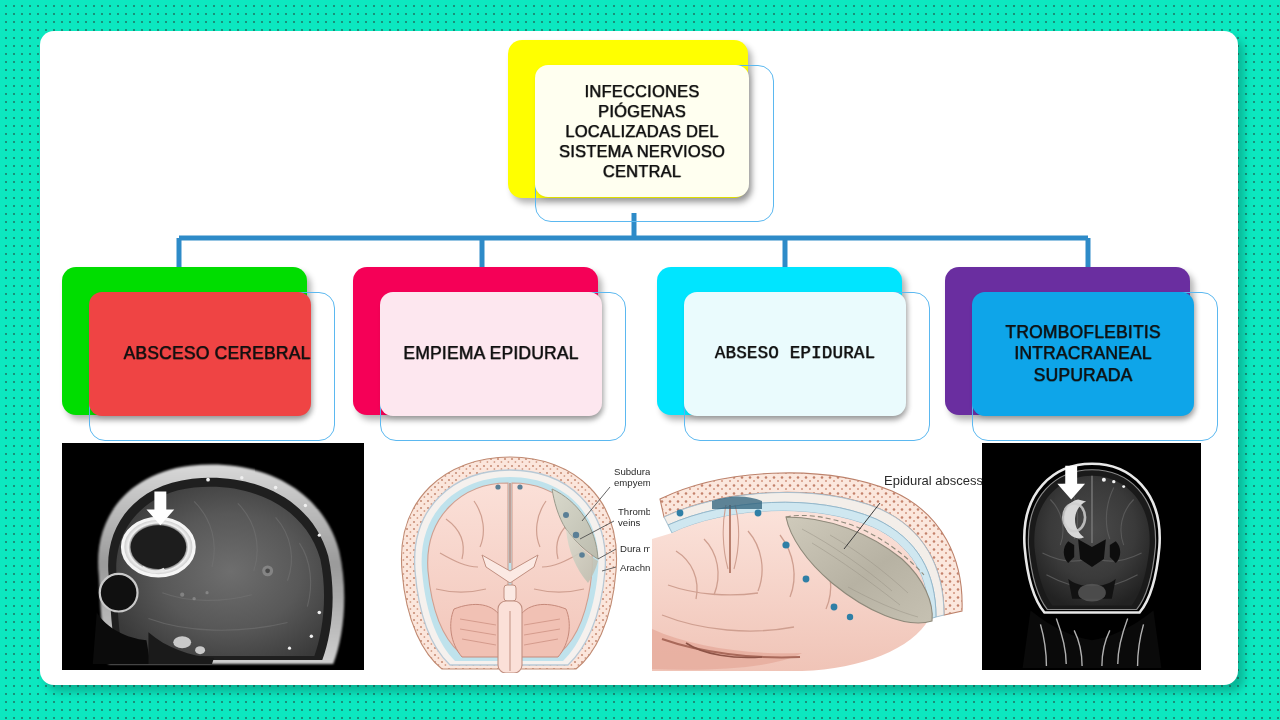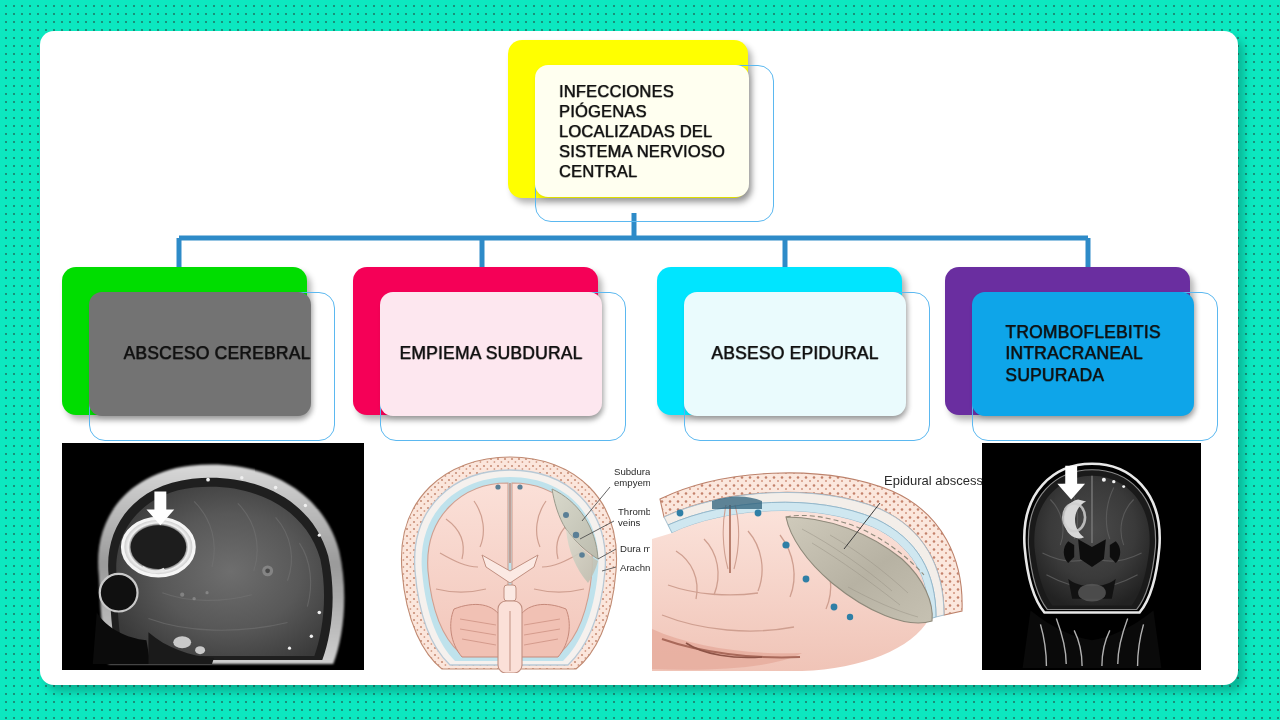--- a/index.html
+++ b/index.html
@@ -59,21 +59,21 @@
     border-radius: 16px;
     background: transparent;
   }
 
   .node-fill {
     position: absolute;
     border-radius: 13px;
     display: flex;
     align-items: center;
     justify-content: center;
-    text-align: left;
+    text-align: center;
     box-shadow: 2px 3px 5px rgba(0,0,0,0.16);
   }
 
   .node-label {
     color: #111111;
     font-weight: 400;
     letter-spacing: 0.2px;
     line-height: 1.22;
     text-shadow:
        0.6px 0 0 rgba(0,0,0,0.55),
@@ -137,34 +137,34 @@
 PIÓGENAS
 LOCALIZADAS DEL
 SISTEMA NERVIOSO
 CENTRAL</span>
       </div>
     </div>
 
     <div class="node child" id="node-child-0" style="left:22px; top:236px; width:276px; height:178px;">
       <div class="node-back" style="background: rgb(0, 221, 0);"></div>
       <div class="node-outline" style="border-color: rgb(91, 184, 240);"></div>
-      <div class="node-fill" style="background: #737373; padding-left: 34px;">
+      <div class="node-fill" style="background: #ef4444; padding-left: 34px;">
         <span class="node-label">ABSCESO CEREBRAL</span>
       </div>
     </div>
 
     <div class="node child" id="node-child-1" style="left:313px; top:236px; width:276px; height:178px;">
       <div class="node-back" style="background: rgb(245, 0, 87);"></div>
       <div class="node-outline" style="border-color: rgb(91, 184, 240);"></div>
       <div class="node-fill" style="background: rgb(253, 231, 239);">
-        <span class="node-label">EMPIEMA SUBDURAL</span>
+        <span class="node-label">EMPIEMA EPIDURAL</span>
       </div>
     </div>
 
-    <div class="node child" id="node-child-2" style="left:617px; top:236px; width:276px; height:178px;">
+    <div class="node child" id="node-child-2" style="left:617px; top:236px; width:276px; height:178px;font-family:Liberation Mono, monospace;">
       <div class="node-back" style="background: rgb(0, 229, 255);"></div>
       <div class="node-outline" style="border-color: rgb(91, 184, 240);"></div>
       <div class="node-fill" style="background: rgb(234, 251, 253);">
         <span class="node-label">ABSESO EPIDURAL</span>
       </div>
     </div>
 
     <div class="node child" id="node-child-3" style="left:905px; top:236px; width:276px; height:178px;">
       <div class="node-back" style="background: rgb(106, 46, 160);"></div>
       <div class="node-outline" style="border-color: rgb(91, 184, 240);"></div>

